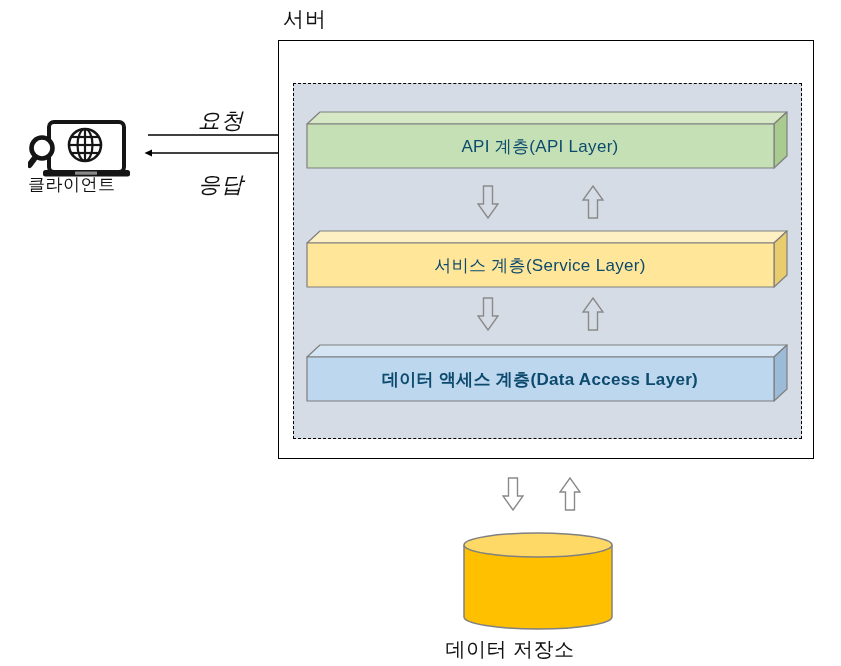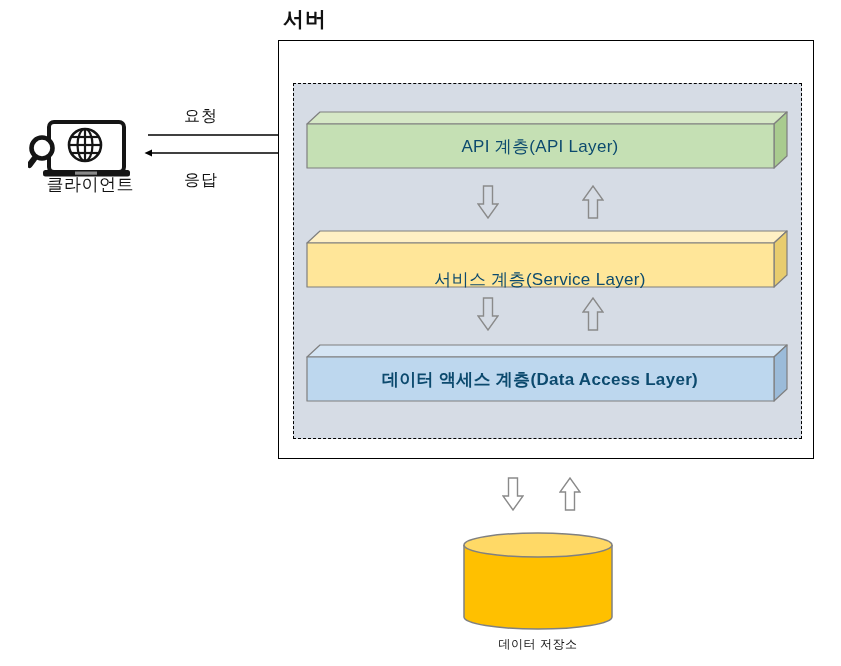--- a/index.html
+++ b/index.html
@@ -10,21 +10,21 @@
     background: #ffffff;
     font-family: "Liberation Sans", sans-serif;
     color: #111;
     overflow: hidden;
   }
   .abs { position: absolute; }
 
   
   .server-title {
     left: 283px; top: 5px;
-    font-size: 21px; font-weight: 700; letter-spacing: 1px;
+    font-size: 21px; font-weight: 400; letter-spacing: 1px;
   }
   .server-box {
     left: 278px; top: 40px;
     width: 534px; height: 417px;
     border: 1.5px solid #000;
     background: #ffffff;
   }
   .webapp-label {
     left: 296px; top: 55px;
     font-size: 16px; letter-spacing: 0.5px;
@@ -46,35 +46,35 @@
     pointer-events: none;
   }
 
   
   .blockarrow { width: 22px; height: 34px; }
   .blockarrow polygon { fill: none; stroke: #8a8a8a; stroke-width: 1.4; stroke-linejoin: miter; }
 
   
   .flow-arrows line { stroke: #000; stroke-width: 1.3; }
   .flow-arrows polygon { fill: #000; }
-  .flow-label { font-size: 16px; width: 60px; text-align: left; letter-spacing: 1px; }
+  .flow-label { font-size: 22px; width: 60px; text-align: right; letter-spacing: 1px; font-style: italic; }
   .flow-label.request { left: 184px; top: 106px; }
   .flow-label.response { left: 184px; top: 170px; }
 
   
   .client-label {
     left: 28px; top: 173px; width: 106px;
-    text-align: right; font-size: 17px; letter-spacing: 0.5px;
+    text-align: left; font-size: 17px; letter-spacing: 0.5px;
   }
 
   
   .cylinder path, .cylinder ellipse { stroke: #808080; stroke-width: 1.5; }
   .datastore-label {
-    left: 462px; top: 636px; width: 152px;
-    text-align: center; font-size: 12px; letter-spacing: 0.5px;
+    left: 434px; top: 636px; width: 152px;
+    text-align: center; font-size: 20px; letter-spacing: 0.5px;
   }
 </style>
 </head>
 <body>
 
 <div class="canvas">
 
   <svg class="abs" style="left:28px; top:114px;" width="104" height="64" viewBox="0 0 104 64">
     <g>
       <rect x="21" y="8" width="75" height="50" rx="5" fill="#ffffff" stroke="#151515" stroke-width="4"></rect>
@@ -127,21 +127,21 @@
   </svg>
   <svg class="abs blockarrow" style="left:582px; top:185px;" viewBox="0 0 22 34">
     <polygon points="6.5,33 15.5,33 15.5,15 21,15 11,1 1,15 6.5,15"></polygon>
   </svg>
 
   <svg class="abs layer3d" style="left:306px; top:230px;" viewBox="0 0 482 58">
     <polygon points="1,13 14,1 481,1 468,13" fill="#fff0c4"></polygon>
     <polygon points="468,13 481,1 481,45 468,57" fill="#e8cc6e"></polygon>
     <polygon points="1,13 468,13 468,57 1,57" fill="#ffe699"></polygon>
   </svg>
-  <div class="abs layer-label" style="top:243px;margin-top:14px;">서비스 계층(Service Layer)</div>
+  <div class="abs layer-label" style="top:243px;">서비스 계층(Service Layer)</div>
 
   <svg class="abs blockarrow" style="left:477px; top:297px;" viewBox="0 0 22 34">
     <polygon points="6.5,1 15.5,1 15.5,19 21,19 11,33 1,19 6.5,19"></polygon>
   </svg>
   <svg class="abs blockarrow" style="left:582px; top:297px;" viewBox="0 0 22 34">
     <polygon points="6.5,33 15.5,33 15.5,15 21,15 11,1 1,15 6.5,15"></polygon>
   </svg>
 
   <svg class="abs layer3d" style="left:306px; top:344px;" viewBox="0 0 482 58">
     <polygon points="1,13 14,1 481,1 468,13" fill="#d5e5f4"></polygon>

